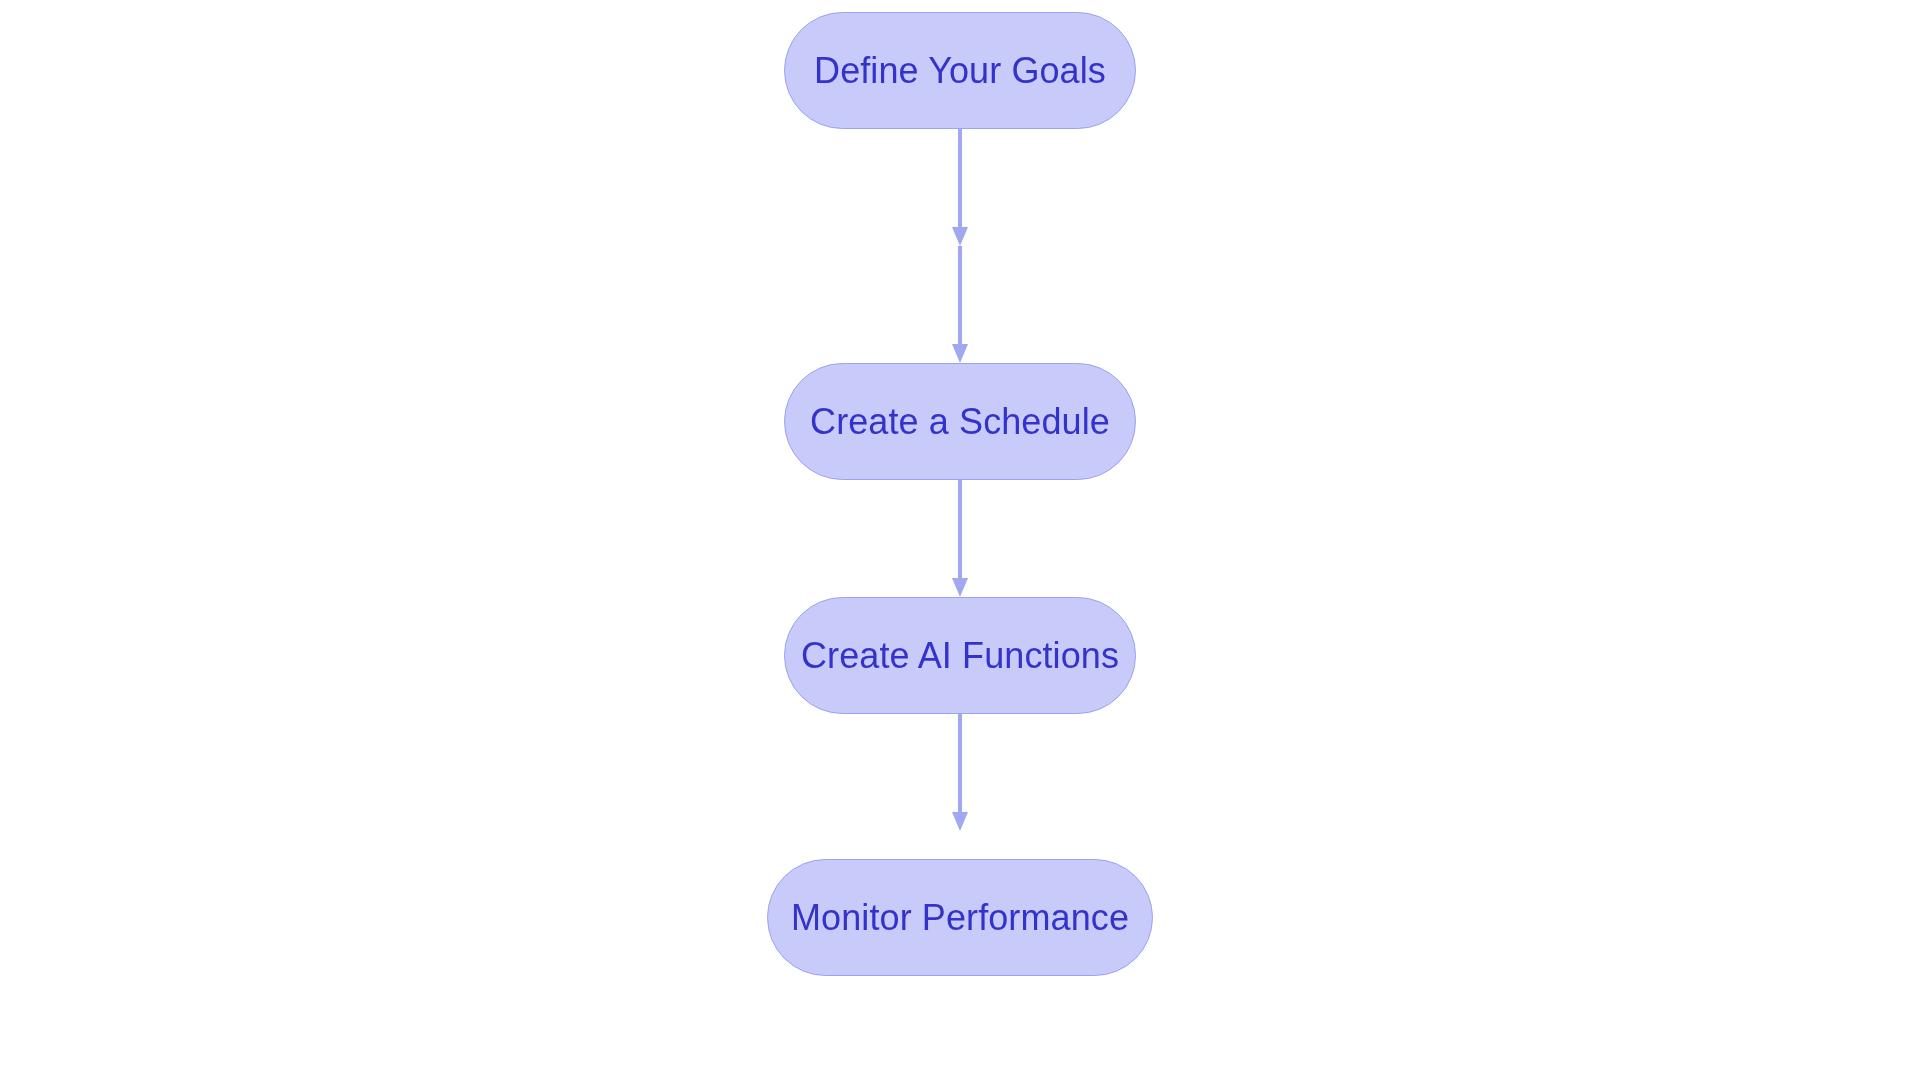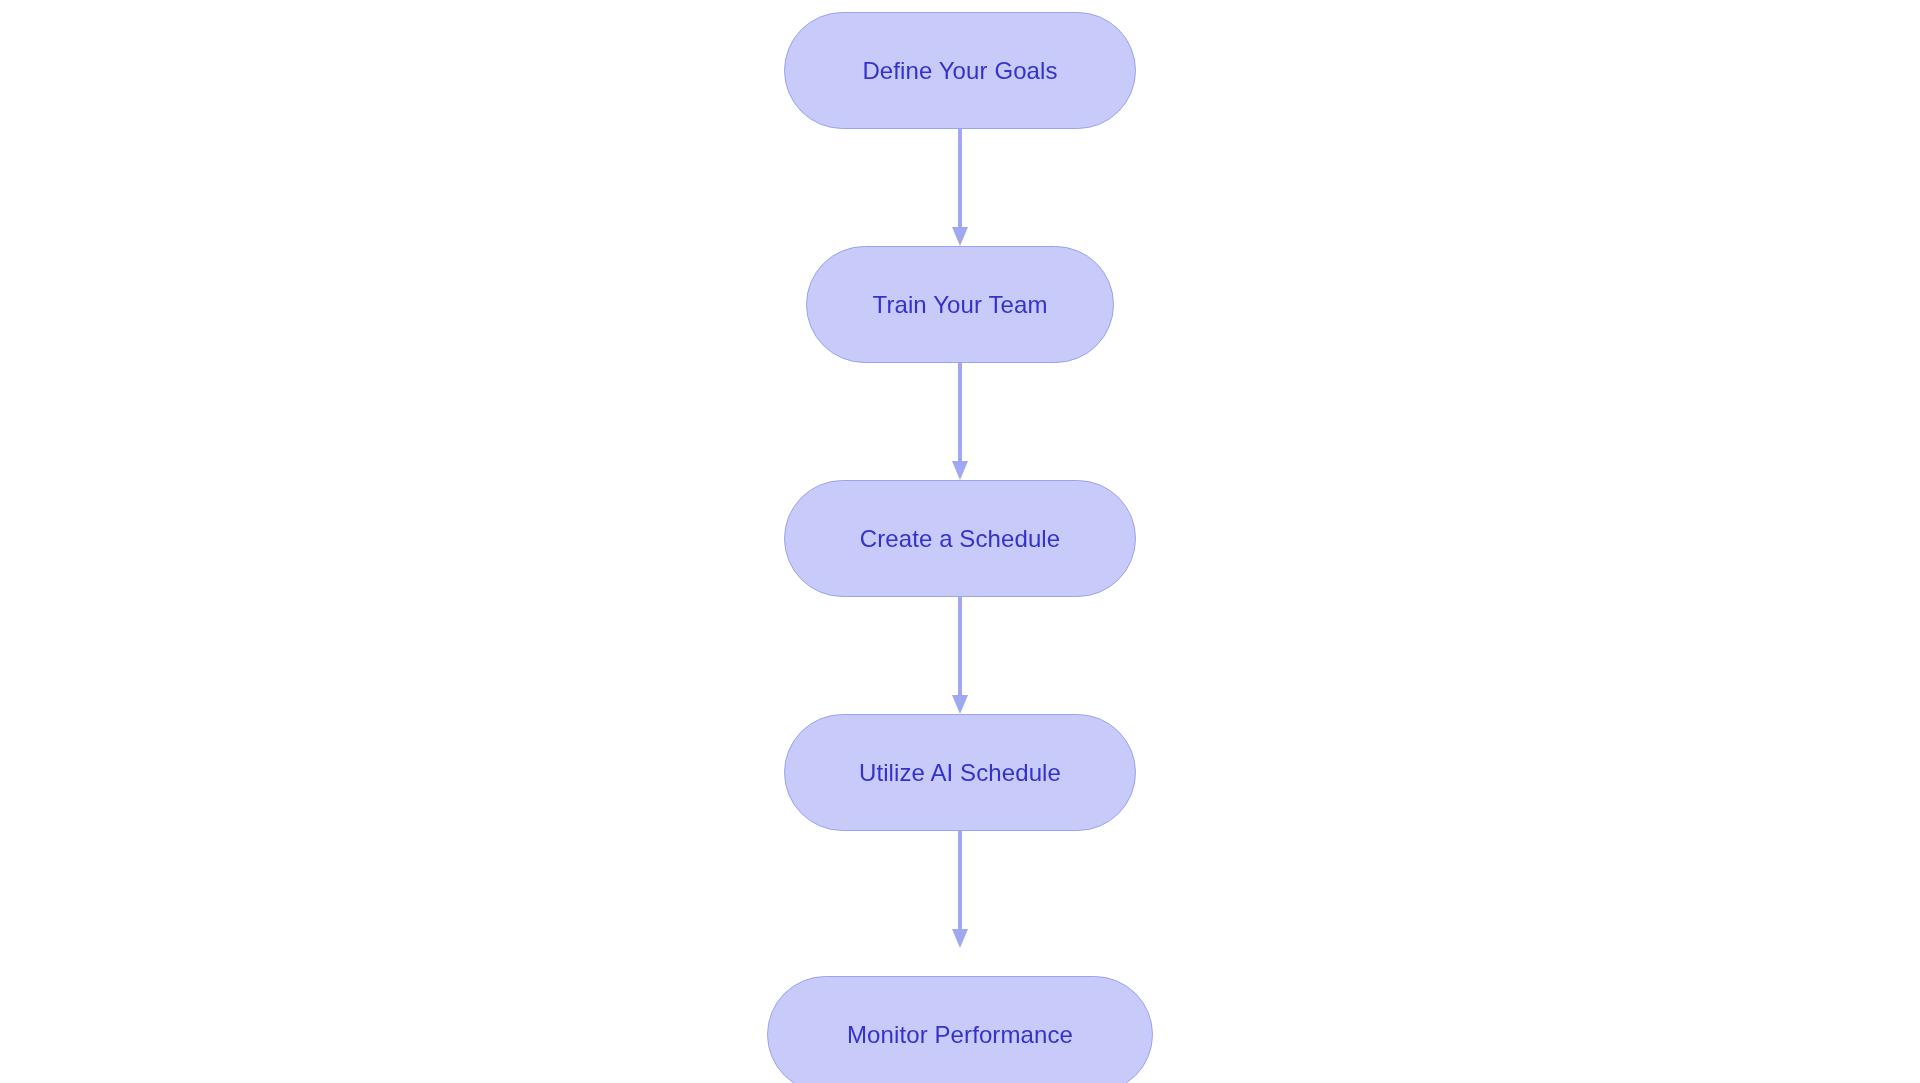--- a/index.html
+++ b/index.html
@@ -44,21 +44,21 @@
     border-radius: 60px;
     display: flex;
     align-items: center;
     justify-content: center;
     flex: 0 0 auto;
   }
 
   .node-label {
     color: #3333cc;
     font-family: "Liberation Sans", sans-serif;
-    font-size: 24px;
+    font-size: 36px;
     font-weight: 400;
     line-height: 1;
     letter-spacing: 0.1px;
     white-space: nowrap;
     padding: 0 34px;
   }
 
   
   .connector {
     position: relative;
@@ -95,40 +95,37 @@
 
     <div class="node" style="width: 352px; background: rgb(200, 202, 249); border-color: rgb(154, 163, 239);">
       <span class="node-label" style="color: rgb(51, 51, 204);">Define Your Goals</span>
     </div>
 
     <div class="connector">
       <div class="connector-line" style="background: rgb(159, 168, 240);"></div>
       <div class="connector-arrowhead" style="border-top-color: rgb(159, 168, 240);"></div>
     </div>
 
-    <div class="node" style="width: 308px; background: rgb(200, 202, 249); border-color: rgb(154, 163, 239);">
-      <span class="node-label" style="color: rgb(51, 51, 204);">Train Your Team</span>
-    </div>
 
     <div class="connector">
       <div class="connector-line" style="background: rgb(159, 168, 240);"></div>
       <div class="connector-arrowhead" style="border-top-color: rgb(159, 168, 240);"></div>
     </div>
 
     <div class="node" style="width: 352px; background: rgb(200, 202, 249); border-color: rgb(154, 163, 239);">
       <span class="node-label" style="color: rgb(51, 51, 204);">Create a Schedule</span>
     </div>
 
     <div class="connector">
       <div class="connector-line" style="background: rgb(159, 168, 240);"></div>
       <div class="connector-arrowhead" style="border-top-color: rgb(159, 168, 240);"></div>
     </div>
 
     <div class="node" style="width: 352px; background: rgb(200, 202, 249); border-color: rgb(154, 163, 239);">
-      <span class="node-label" style="color: rgb(51, 51, 204);">Utilize AI Schedule</span>
+      <span class="node-label" style="color: rgb(51, 51, 204);">Create AI Functions</span>
     </div>
 
     <div class="connector">
       <div class="connector-line" style="background: rgb(159, 168, 240);"></div>
       <div class="connector-arrowhead" style="border-top-color: rgb(159, 168, 240);"></div>
     </div>
 
     <div class="node" style="width: 386px; background: rgb(200, 202, 249); border-color: rgb(154, 163, 239); margin-top: 28px;">
       <span class="node-label" style="color: rgb(51, 51, 204);">Monitor Performance</span>
     </div>

